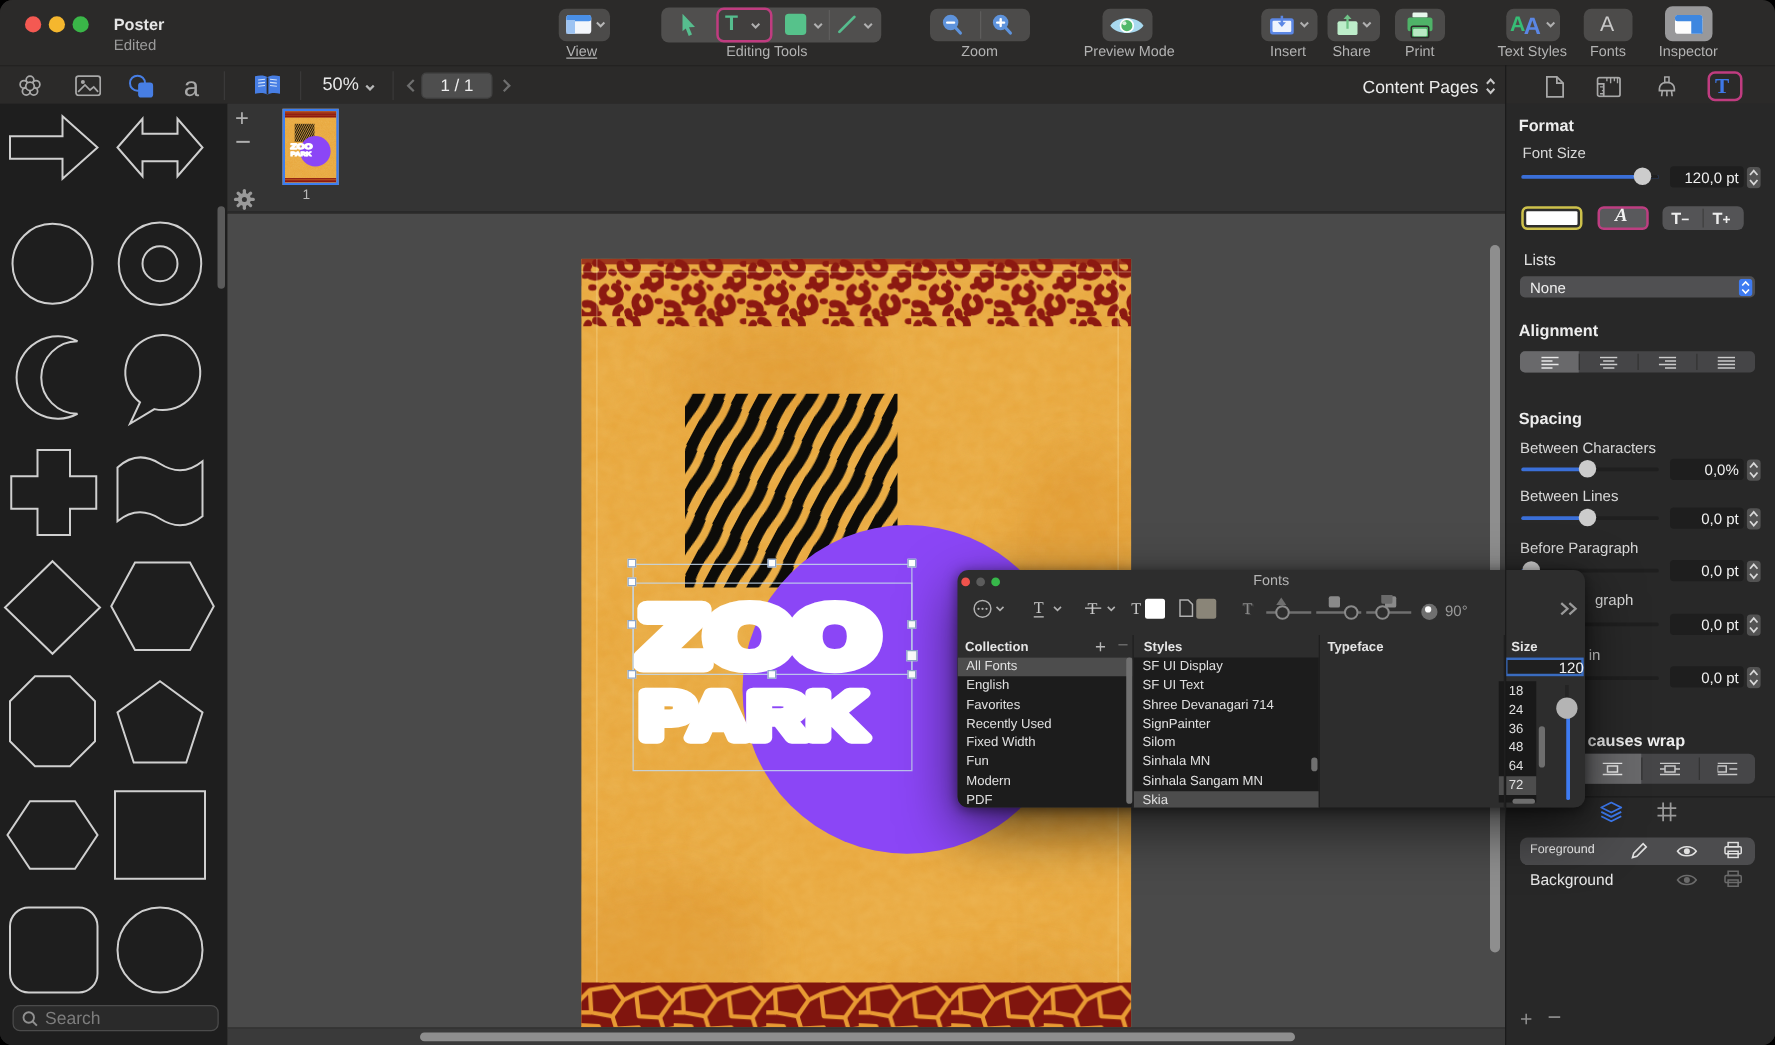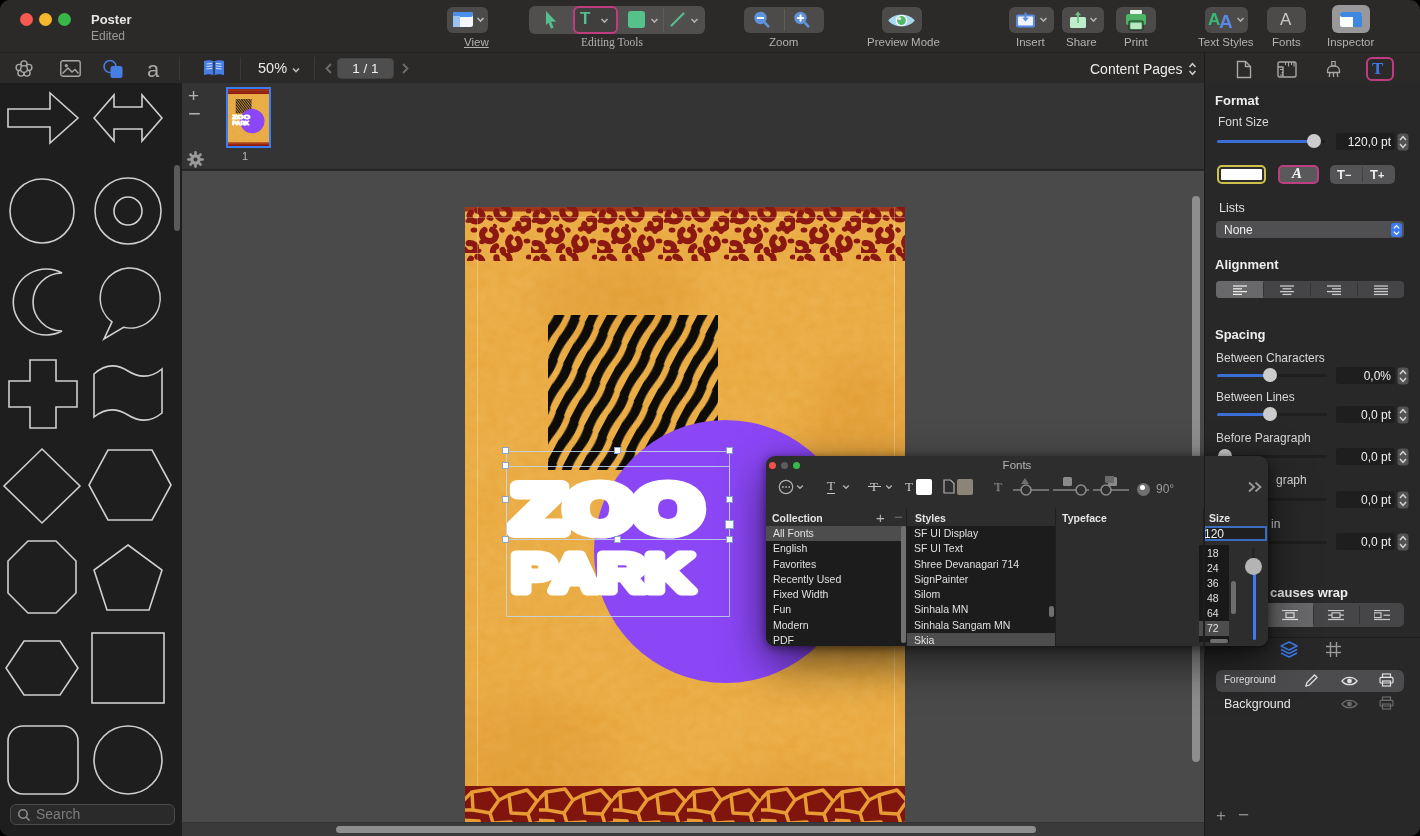--- a/index.html
+++ b/index.html
@@ -37,21 +37,21 @@
 
 <div class="tbtn" style="left:447px;top:7px;width:41px;height:26px;"></div>
 <svg class="abs" style="left:452px;top:11px;" width="22" height="18" viewBox="0 0 22 18">
  <rect x="1" y="1" width="20" height="15" rx="2.5" fill="#f3f6fb"></rect>
  <rect x="1" y="1" width="20" height="5" rx="2" fill="#4a90e8"></rect>
  <rect x="1" y="5" width="7" height="11" fill="#9dc3f2"></rect>
 </svg>
 <svg class="abs" style="left:476px;top:16px;" width="9" height="7" viewBox="0 0 9 7">
           <path d="M1.5 2 L4.5 5 L7.5 2" stroke="#b8b8b8" stroke-width="1.6" fill="none"></path>
         </svg>
-<div class="lbl" style="left:464px;top:36px;text-decoration:underline;">View</div>
+<div class="lbl" style="left:453px;top:36px;text-decoration:underline;">View</div>
 
 <div class="tbtn" style="left:529px;top:6px;width:176px;height:28px;background:#504f4e;"></div>
 <svg class="abs" style="left:543px;top:10px;" width="16" height="20" viewBox="0 0 16 20">
  <path d="M3 1 L13 11.5 L8.2 11.8 L10.6 17.6 L8 18.7 L5.6 12.8 L3 15 Z" fill="#56bd8e"></path>
 </svg>
 <div class="abs" style="left:573px;top:6px;width:45px;height:28px;background:#413f3e;border:2px solid #c03c80;border-radius:6px;"></div>
 <div class="abs" style="left:580px;top:9px;font-size:17px;font-weight:bold;color:#56bd8e;">T</div>
 <svg class="abs" style="left:600px;top:17px;" width="9" height="7" viewBox="0 0 9 7">
           <path d="M1.5 2 L4.5 5 L7.5 2" stroke="#b0b0b0" stroke-width="1.6" fill="none"></path>
         </svg>
@@ -59,21 +59,21 @@
 <svg class="abs" style="left:650px;top:17px;" width="9" height="7" viewBox="0 0 9 7">
           <path d="M1.5 2 L4.5 5 L7.5 2" stroke="#b0b0b0" stroke-width="1.6" fill="none"></path>
         </svg>
 <div class="abs" style="left:662.5px;top:8px;width:1px;height:24px;background:#5e5d5c;"></div>
 <svg class="abs" style="left:669px;top:11px;" width="17" height="17" viewBox="0 0 17 17">
           <path d="M2.5 14.5 L14.5 2.5" stroke="#56bd8e" stroke-width="2.2" stroke-linecap="round"></path>
         </svg>
 <svg class="abs" style="left:690px;top:17px;" width="9" height="7" viewBox="0 0 9 7">
           <path d="M1.5 2 L4.5 5 L7.5 2" stroke="#b0b0b0" stroke-width="1.6" fill="none"></path>
         </svg>
-<div class="lbl" style="left:581px;top:36px;font-family:Liberation Serif, serif;">Editing Tools</div>
+<div class="lbl" style="left:581px;top:36px;">Editing Tools</div>
 
 <div class="tbtn" style="left:744px;top:7px;width:80px;height:26px;"></div>
 <div class="abs" style="left:783.5px;top:9px;width:1px;height:22px;background:#5e5d5c;"></div>
 <svg class="abs" style="left:752px;top:10px;" width="20" height="20" viewBox="0 0 20 20">
  <circle cx="8.5" cy="8" r="6.2" fill="#5e93dc"></circle>
  <rect x="4.8" y="7.1" width="7.4" height="1.9" rx="0.9" fill="#fff"></rect>
  <path d="M12.8 12.6 L16.3 16.4" stroke="#5e93dc" stroke-width="2.6" stroke-linecap="round"></path>
 </svg>
 <svg class="abs" style="left:792px;top:10px;" width="20" height="20" viewBox="0 0 20 20">
  <circle cx="8.5" cy="8" r="6.2" fill="#5e93dc"></circle>
@@ -703,21 +703,21 @@
           <div class="fwrow">Shree Devanagari 714</div>
           <div class="fwrow">SignPainter</div>
           <div class="fwrow">Silom</div>
           <div class="fwrow">Sinhala MN</div>
           <div class="fwrow">Sinhala Sangam MN</div>
           <div class="fwrow sel">Skia</div>
   <div class="abs" style="left:141.5px;top:80px;width:5px;height:11px;background:#707070;border-radius:2.5px;"></div>
  </div>
  <div class="abs" style="left:438px;top:70px;width:64px;height:120px;background:#2d2d2d;">
   <div class="abs" style="left:0px;top:0px;width:63px;height:15px;background:#1f1f1f;border:2px solid #3a6cc0;"></div>
-  <div class="abs" style="left:0px;top:1px;width:63px;text-align:left;font-size:12px;color:#f2f2f2;">120</div>
+  <div class="abs" style="left:0px;top:1px;width:63px;text-align:right;font-size:12px;color:#f2f2f2;">120</div>
   <div class="abs" style="left:-5px;top:19px;width:30px;height:97px;background:#191919;"></div>
   <div class="fwrow" style="position:absolute;left:0;top:20px;padding-left:3px;">18</div>
   <div class="fwrow" style="position:absolute;left:0;top:35px;padding-left:3px;">24</div>
   <div class="fwrow" style="position:absolute;left:0;top:50px;padding-left:3px;">36</div>
   <div class="fwrow" style="position:absolute;left:0;top:65px;padding-left:3px;">48</div>
   <div class="fwrow" style="position:absolute;left:0;top:80px;padding-left:3px;">64</div>
   <div class="fwrow sel" style="position:absolute;left:-5px;top:95px;padding-left:8px;width:30px;">72</div>
   <div class="abs" style="left:27px;top:55px;width:5px;height:33px;background:#6e6e6e;border-radius:2.5px;"></div>
   <div class="abs" style="left:48px;top:22px;width:3px;height:14px;background:#242424;"></div>
   <div class="abs" style="left:48.5px;top:46px;width:3px;height:68px;background:#3e7bf2;border-radius:1.5px;"></div>

